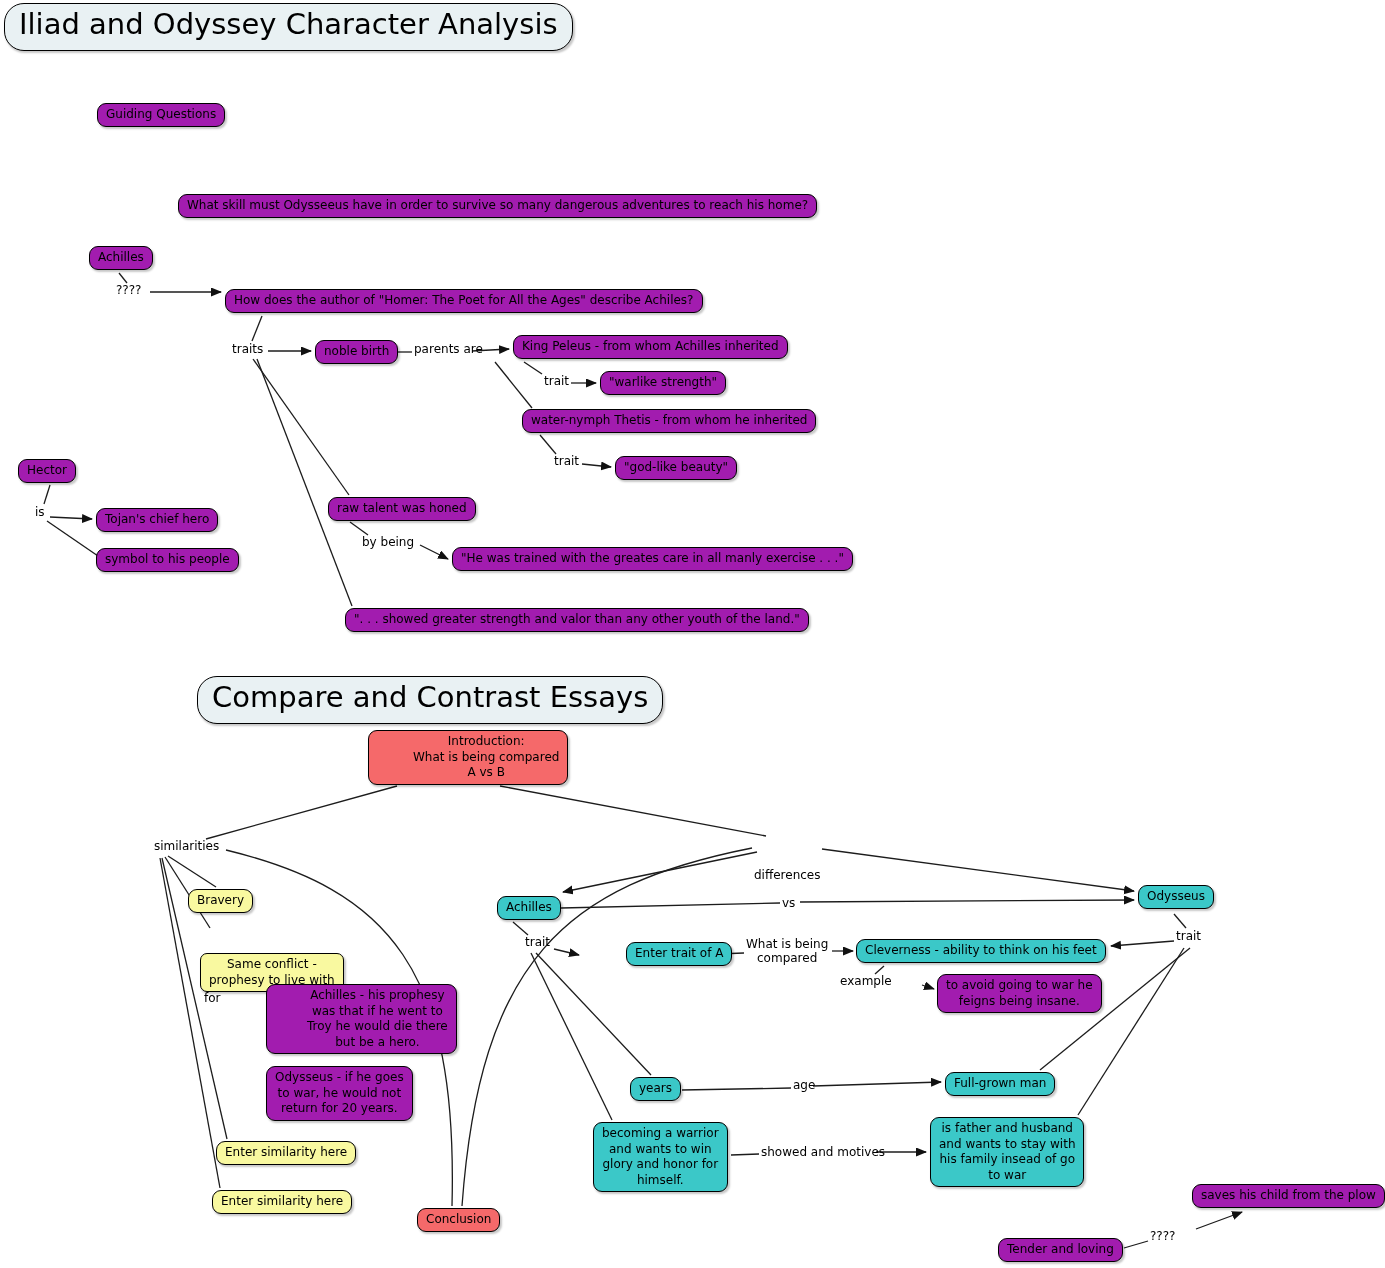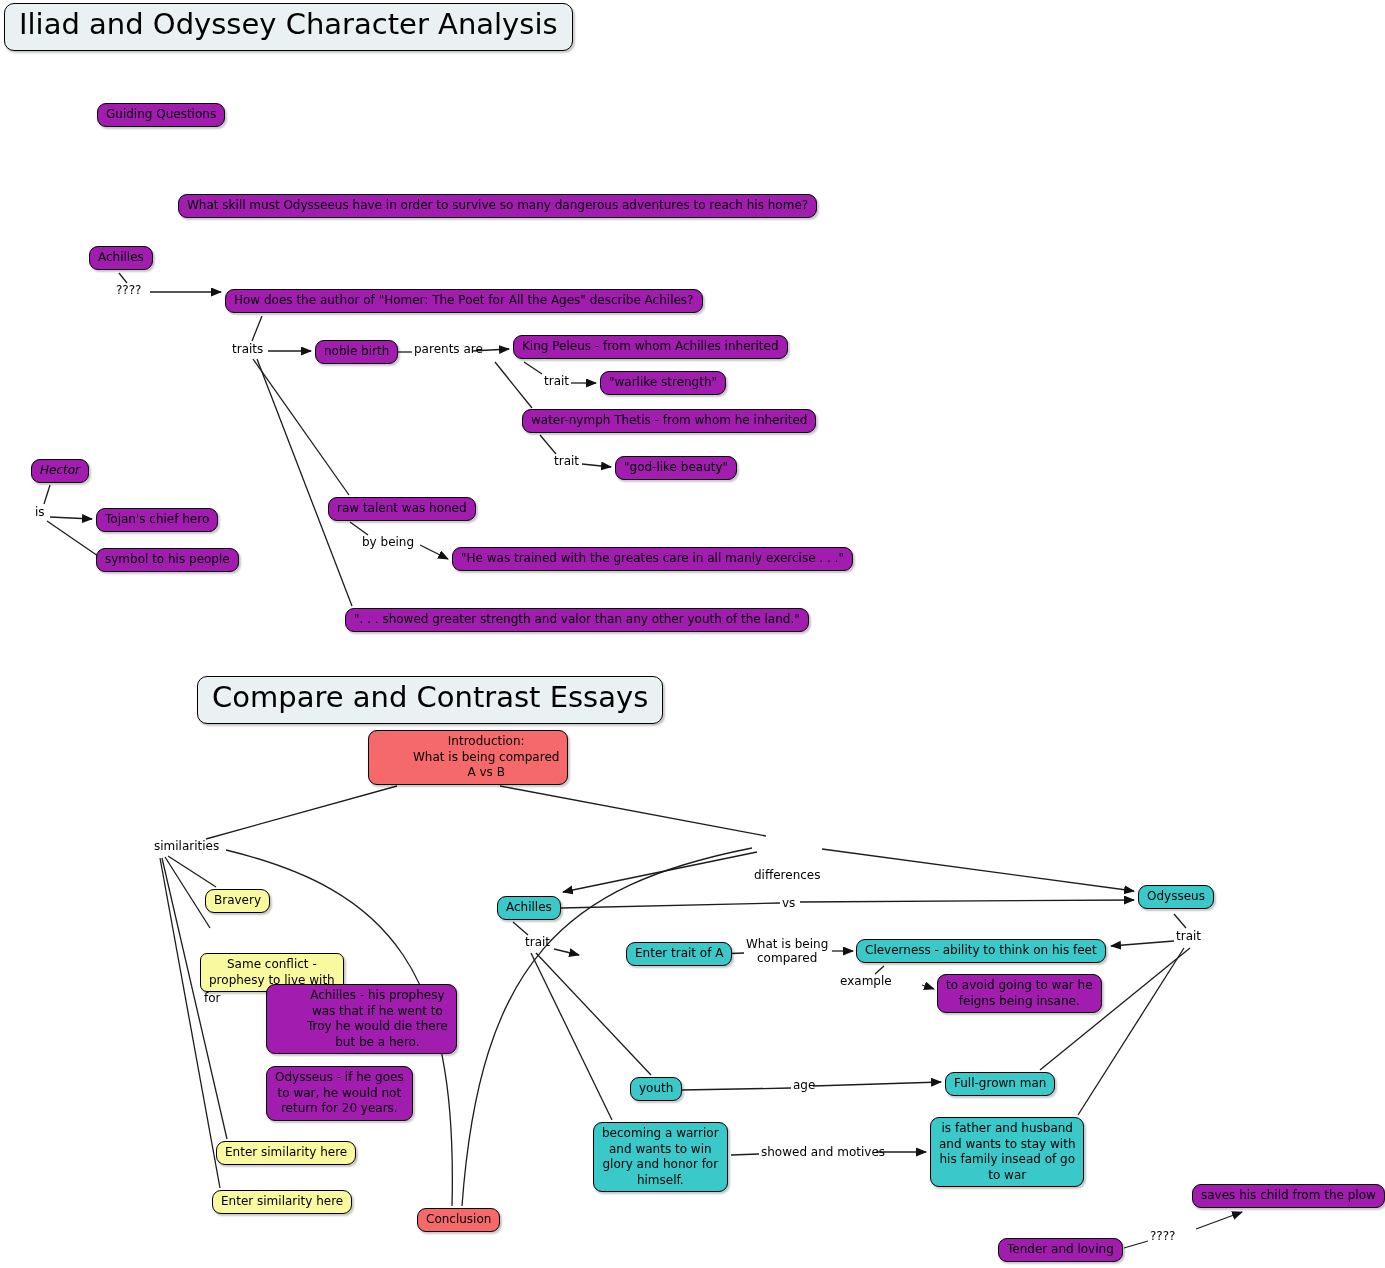--- a/index.html
+++ b/index.html
@@ -7,21 +7,21 @@
           font-family:"DejaVu Sans","Liberation Sans",sans-serif;}
   #wires{position:absolute;left:0;top:0;width:1385px;height:1268px;pointer-events:none;}
   .node{position:absolute;box-sizing:border-box;display:flex;align-items:center;justify-content:center;
         text-align:center;border:1px solid #000;border-radius:9px;padding:3px 8px;
         font-size:12px;line-height:1.3;color:#000;white-space:pre-line;width:max-content;
         box-shadow:1.5px 2px 2px rgba(0,0,0,0.22);}
   .plain{background:#a21caf;}
   .teal{background:#3bc8c8;}
   .yellow{background:#f9f9a0;}
   .red{background:#f5696a;}
-  .title-box{background:#e9f1f3;font-size:29px;padding:2px 14px 6px 14px;border-radius:10px;white-space:nowrap;}
+  .title-box{background:#e9f1f3;font-size:29px;padding:2px 14px 6px 14px;border-radius:20px;white-space:nowrap;}
   .label{position:absolute;font-size:12px;line-height:1.15;color:#000;white-space:pre-line;
          text-align:center;width:max-content;}
 </style>
 </head>
 <body>
 
 <div id="canvas">
   <svg id="wires">
     <defs>
       <marker id="arrow" markerWidth="12" markerHeight="10" refX="10" refY="4.5" orient="auto" markerUnits="userSpaceOnUse">
@@ -83,50 +83,50 @@
       <div class="node title-box" style="left: 4px; top: 3px;">Iliad and Odyssey Character Analysis</div>
       <div class="node plain" style="left: 97px; top: 103px;">Guiding Questions</div>
       <div class="node plain" style="left: 178px; top: 194px;">What skill must Odysseeus have in order to survive so many dangerous adventures to reach his home?</div>
       <div class="node plain" style="left: 89px; top: 246px;">Achilles</div>
       <div class="node plain" style="left: 225px; top: 289px;">How does the author of "Homer: The Poet for All the Ages" describe Achiles?</div>
       <div class="node plain" style="left: 315px; top: 340px;">noble birth</div>
       <div class="node plain" style="left: 513px; top: 335px;">King Peleus - from whom Achilles inherited</div>
       <div class="node plain" style="left: 600px; top: 371px;">"warlike strength"</div>
       <div class="node plain" style="left: 522px; top: 409px;">water-nymph Thetis - from whom he inherited</div>
       <div class="node plain" style="left: 615px; top: 456px;">"god-like beauty"</div>
-      <div class="node plain" style="left: 31px; top: 459px; font-style: italic;">Hector</div>
+      <div class="node plain" style="left: 18px; top: 459px;">Hector</div>
       <div class="node plain" style="left: 96px; top: 508px;">Tojan's chief hero</div>
       <div class="node plain" style="left: 96px; top: 548px;">symbol to his people</div>
       <div class="node plain" style="left: 328px; top: 497px;">raw talent was honed</div>
       <div class="node plain" style="left: 452px; top: 547px;">"He was trained with the greates care in all manly exercise . . ."</div>
       <div class="node plain" style="left: 345px; top: 608px;">". . . showed greater strength and valor than any other youth of the land."</div>
       <div class="node title-box" style="left: 197px; top: 676px;">Compare and Contrast Essays</div>
       <div class="node red" style="left: 368px; top: 730px; padding-left: 44px;">Introduction:
 What is being compared
 A vs B</div>
-      <div class="node yellow" style="left: 205px; top: 889px;">Bravery</div>
+      <div class="node yellow" style="left: 188px; top: 889px;">Bravery</div>
       <div class="node yellow" style="left: 200px; top: 953px; border-radius: 7px;">Same conflict -
 prophesy to live with</div>
       <div class="node plain" style="left: 266px; top: 984px; padding-left: 40px;">Achilles - his prophesy
 was that if he went to
 Troy he would die there
 but be a hero.</div>
       <div class="node plain" style="left: 266px; top: 1066px;">Odysseus - if he goes
 to war, he would not
 return for 20 years.</div>
       <div class="node yellow" style="left: 216px; top: 1141px;">Enter similarity here</div>
       <div class="node yellow" style="left: 212px; top: 1190px;">Enter similarity here</div>
       <div class="node red" style="left: 417px; top: 1208px;">Conclusion</div>
       <div class="node teal" style="left: 497px; top: 896px;">Achilles</div>
       <div class="node teal" style="left: 1138px; top: 885px;">Odysseus</div>
       <div class="node teal" style="left: 583px; top: 942px; margin-left: 43px;">Enter trait of A</div>
       <div class="node teal" style="left: 856px; top: 939px;">Cleverness - ability to think on his feet</div>
       <div class="node plain" style="left: 937px; top: 974px;">to avoid going to war he
 feigns being insane.</div>
-      <div class="node teal" style="left: 630px; top: 1077px;">youth</div>
+      <div class="node teal" style="left: 630px; top: 1077px;">years</div>
       <div class="node teal" style="left: 945px; top: 1072px;">Full-grown man</div>
       <div class="node teal" style="left: 593px; top: 1122px;">becoming a warrior
 and wants to win
 glory and honor for
 himself.</div>
       <div class="node teal" style="left: 930px; top: 1117px;">is father and husband
 and wants to stay with
 his family insead of go
 to war</div>
       <div class="node plain" style="left: 1192px; top: 1184px;">saves his child from the plow</div>

